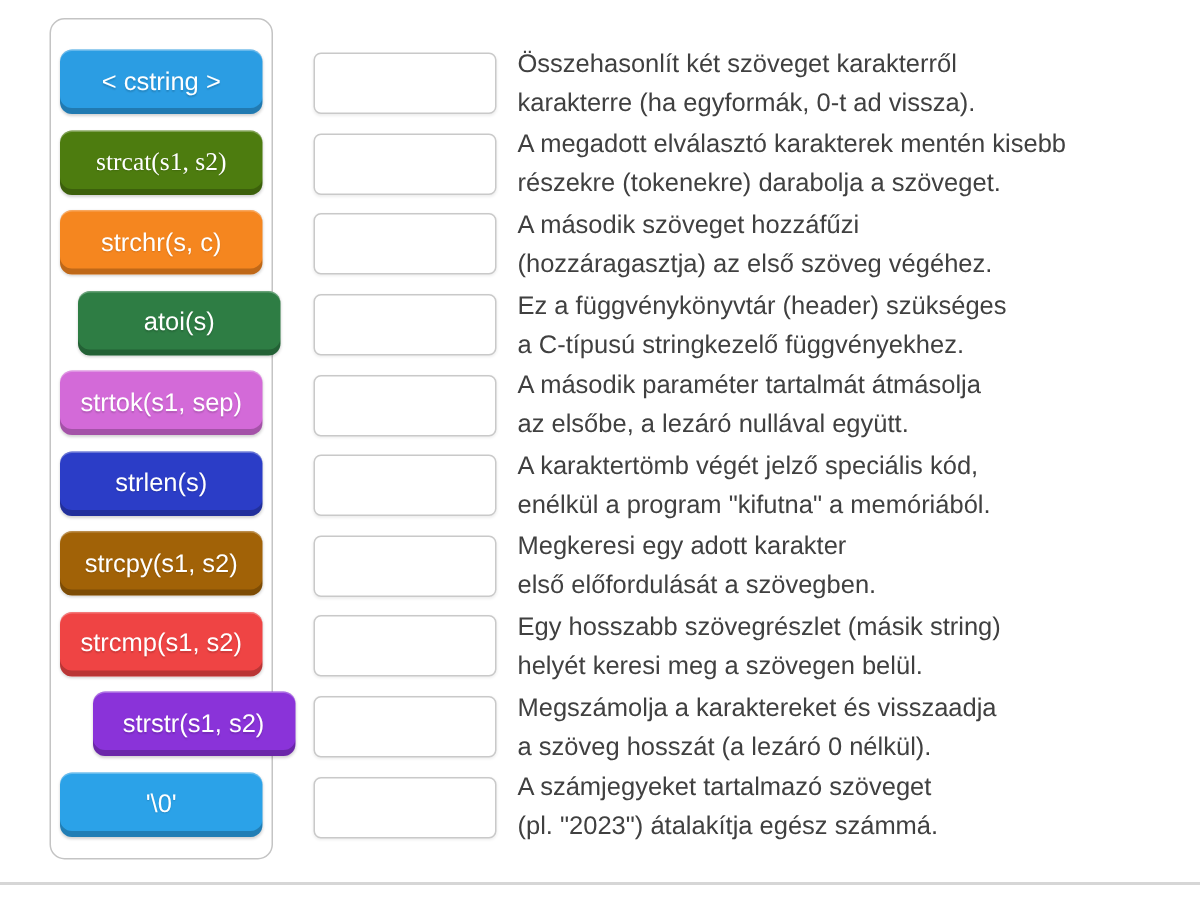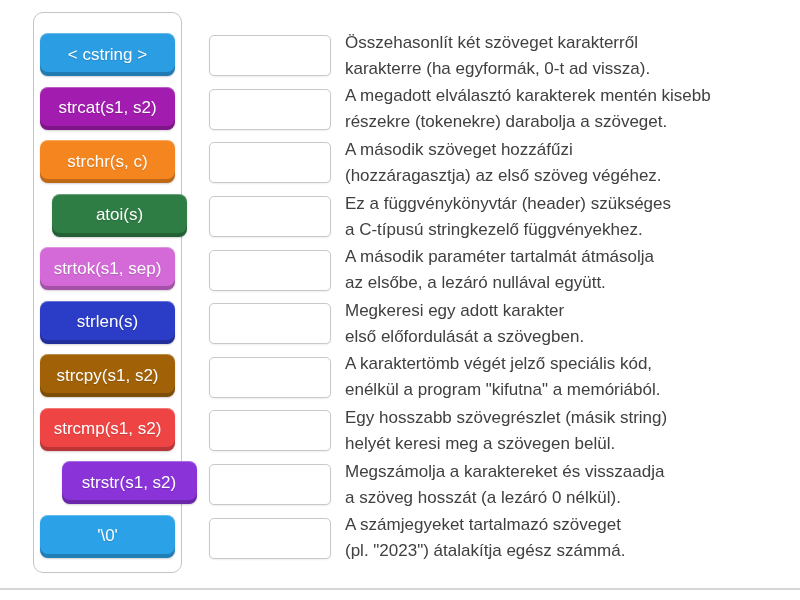--- a/index.html
+++ b/index.html
@@ -39,21 +39,21 @@
     position:absolute;left:0;right:0;top:588px;height:2px;background:#d6d6d6;
   }
 </style>
 </head>
 <body>
 
 <div class="board">
 
   <div class="tiles-panel">
       <div class="tile" style="background: rgb(43, 157, 227);">&lt; cstring &gt;</div>
-      <div class="tile" style="background: #a21caf;">strcat(s1, s2)</div>
+      <div class="tile" style="background: #4d7c0f; font-family: Liberation Serif, serif;">strcat(s1, s2)</div>
       <div class="tile" style="background: rgb(245, 134, 31);">strchr(s, c)</div>
       <div class="tile" style="background: rgb(46, 125, 68); margin-left: 24px;">atoi(s)</div>
       <div class="tile" style="background: rgb(211, 106, 216);">strtok(s1, sep)</div>
       <div class="tile" style="background: rgb(43, 61, 199); text-align: center;">strlen(s)</div>
       <div class="tile" style="background: #a16207;">strcpy(s1, s2)</div>
       <div class="tile" style="background: #ef4444;">strcmp(s1, s2)</div>
       <div class="tile" style="background: rgb(138, 51, 217); margin-left: 43px;">strstr(s1, s2)</div>
       <div class="tile" style="background: rgb(43, 162, 232);">'\0'</div>
     </div>
 
@@ -78,27 +78,27 @@
     <div class="clue-text">Ez a függvénykönyvtár (header) szükséges
 a C-típusú stringkezelő függvényekhez.</div>
   </div>
       <div class="match-row">
     <div class="drop-slot"></div>
     <div class="clue-text">A második paraméter tartalmát átmásolja
 az elsőbe, a lezáró nullával együtt.</div>
   </div>
       <div class="match-row">
     <div class="drop-slot"></div>
-    <div class="clue-text">Megkeresi egy adott karakter
-első előfordulását a szövegben.</div>
+    <div class="clue-text">A karaktertömb végét jelző speciális kód,
+enélkül a program "kifutna" a memóriából.</div>
   </div>
       <div class="match-row">
     <div class="drop-slot"></div>
-    <div class="clue-text">A karaktertömb végét jelző speciális kód,
-enélkül a program "kifutna" a memóriából.</div>
+    <div class="clue-text">Megkeresi egy adott karakter
+első előfordulását a szövegben.</div>
   </div>
       <div class="match-row">
     <div class="drop-slot"></div>
     <div class="clue-text">Egy hosszabb szövegrészlet (másik string)
 helyét keresi meg a szövegen belül.</div>
   </div>
       <div class="match-row">
     <div class="drop-slot"></div>
     <div class="clue-text">Megszámolja a karaktereket és visszaadja
 a szöveg hosszát (a lezáró 0 nélkül).</div>

